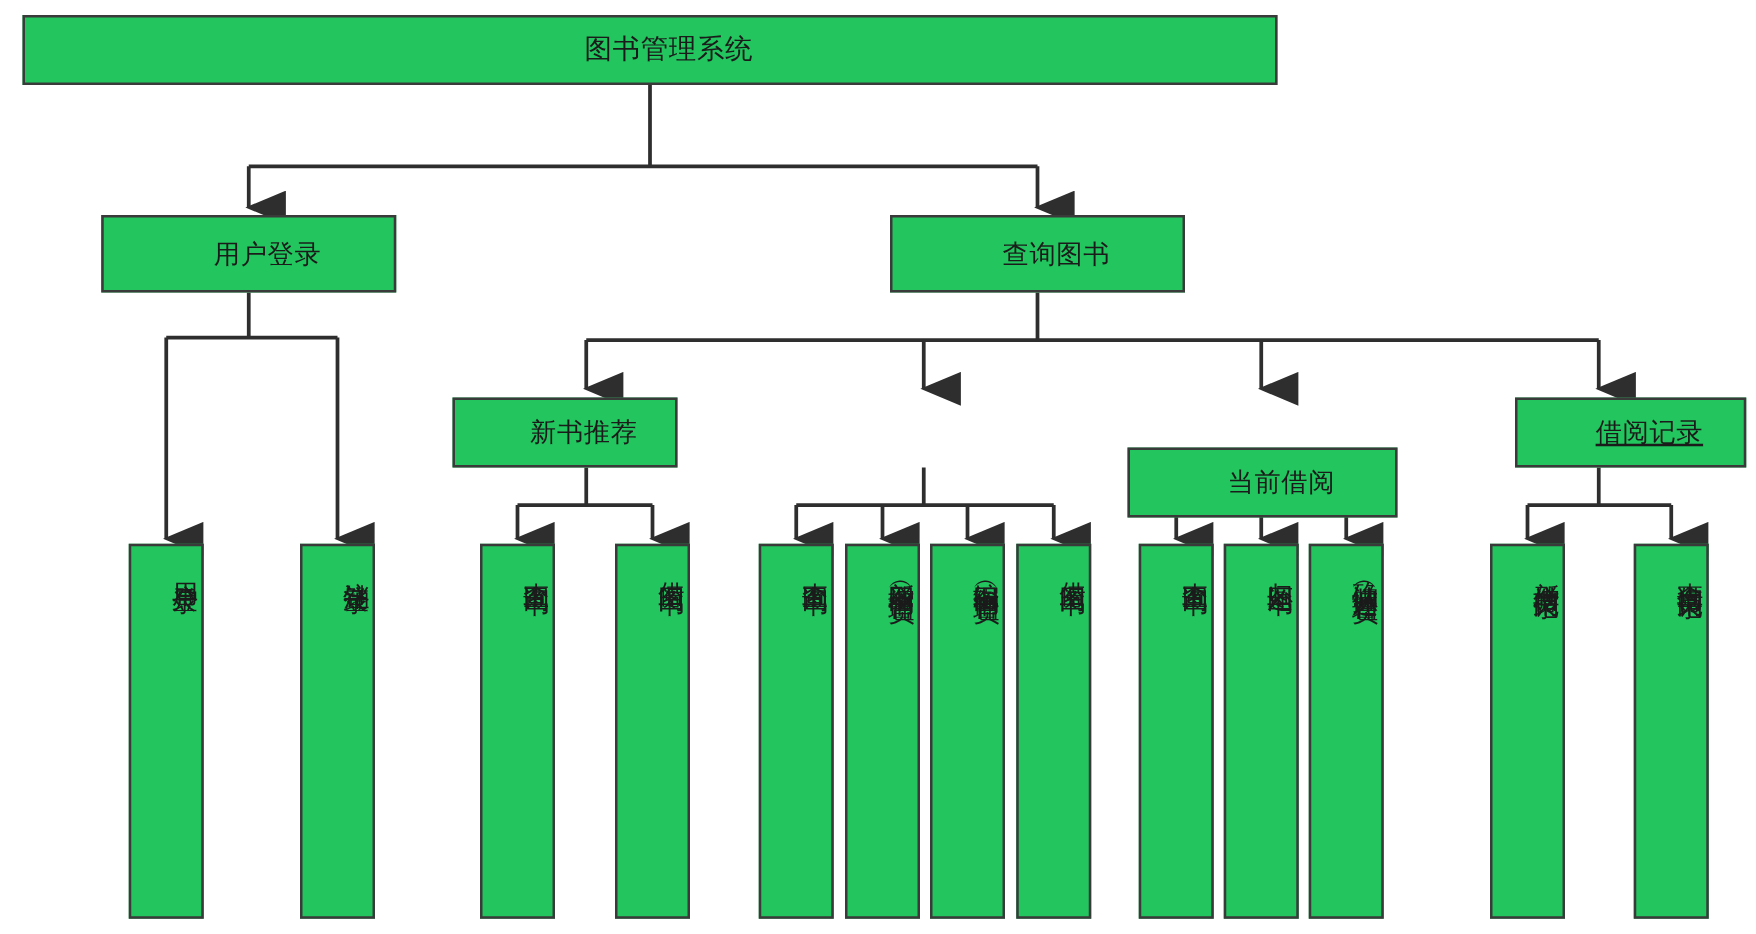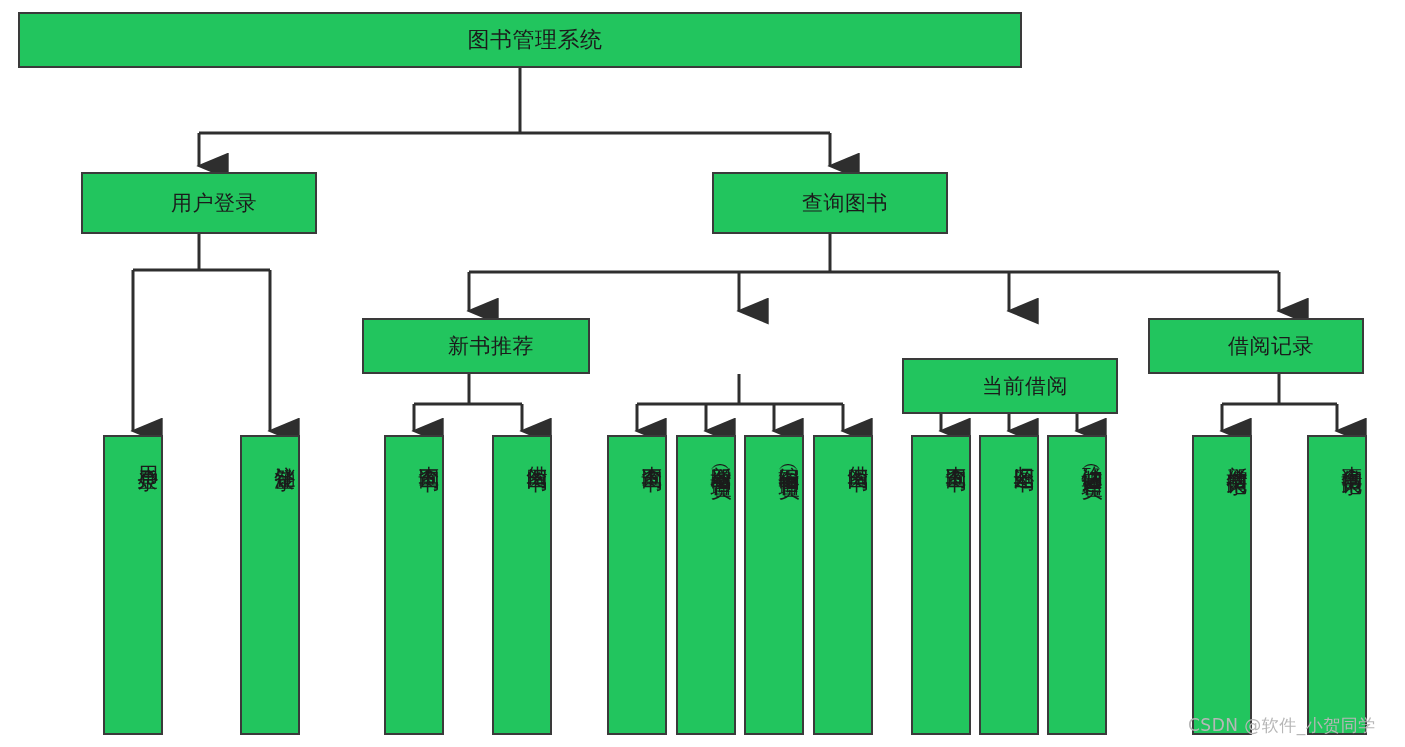--- a/index.html
+++ b/index.html
@@ -139,30 +139,30 @@
   </div>
 
   <div class="node horiz" style="left:81px; top:172px; width:236px; height:62px;">
     <span class="node-label">用户登录</span>
   </div>
 
   <div class="node horiz" style="left:712px; top:172px; width:236px; height:62px;">
     <span class="node-label">查询图书</span>
   </div>
 
-  <div class="node horiz" style="left:362px; top:318px; width:228px; height:56px;">
+  <div class="node horiz" style="left:362px; top:318px; width:180px; height:56px;">
     <span class="node-label">新书推荐</span>
   </div>
 
 
   <div class="node horiz" style="left:902px; top:318px; width:216px; height:56px;margin-top:40px;">
     <span class="node-label">当前借阅</span>
   </div>
 
-  <div class="node horiz" style="left:1148px; top:318px; width:216px; height:56px;">
+  <div class="node horiz" style="left:1212px; top:318px; width:185px; height:56px;text-decoration:underline;">
     <span class="node-label">借阅记录</span>
   </div>
 
   <div class="node leaf" style="left:103px; top:435px; width:60px; height:300px;">
     <span class="node-label">用户登录</span>
   </div>
 
   <div class="node leaf" style="left:240px; top:435px; width:60px; height:300px;">
     <span class="node-label">注销登录</span>
   </div>
@@ -204,15 +204,14 @@
   </div>
 
   <div class="node leaf" style="left:1192px; top:435px; width:60px; height:300px;">
     <span class="node-label">新增借阅记录</span>
   </div>
 
   <div class="node leaf" style="left:1307px; top:435px; width:60px; height:300px;">
     <span class="node-label">查询借阅记录</span>
   </div>
 
-  <div class="watermark">CSDN @软件_小贺同学</div>
 
 </div>
 
 </body></html>

